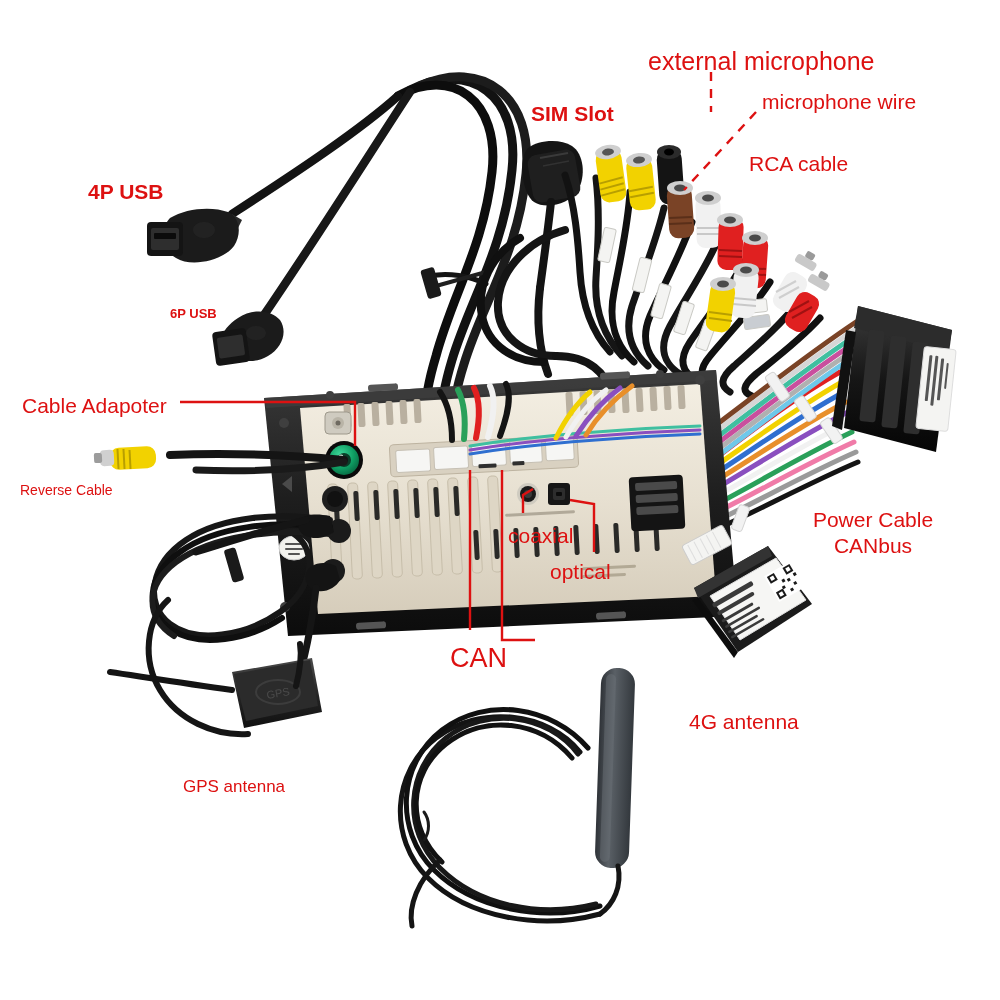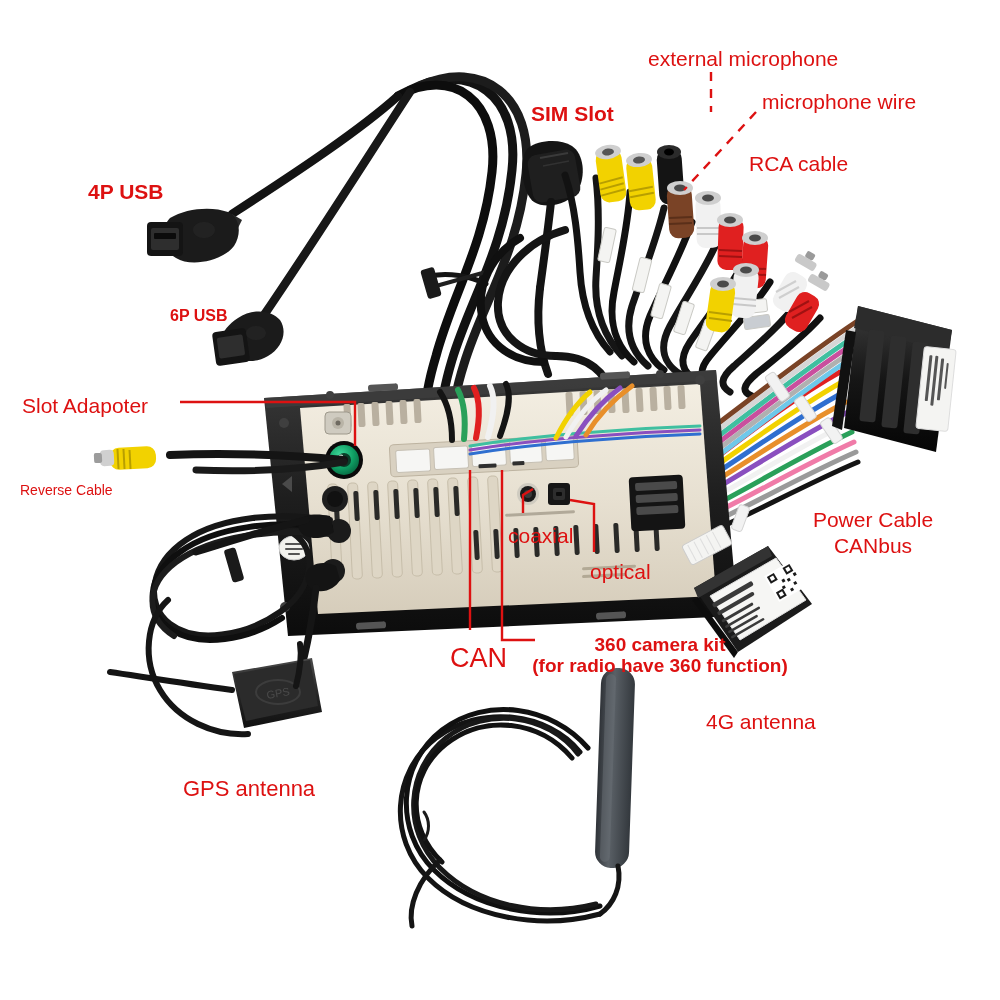--- a/index.html
+++ b/index.html
@@ -572,46 +572,42 @@
       <polyline points="180,402 355,402 355,446"></polyline>
       <polyline points="523,513 523,495 533,489"></polyline>
       <polyline points="594,552 594,504 570,500"></polyline>
       <polyline points="470,630 470,470"></polyline>
       <polyline points="535,640 502,640 502,470"></polyline>
     </g>
   </svg>
 
   <div class="lbl b" style="left:88px;top:180px;font-size:21px;">4P USB</div>
 
-  <div class="lbl b" style="left:170px;top:307px;font-size:16px;">6P USB</div>
+  <div class="lbl b" style="left:170px;top:307px;font-size:13px;">6P USB</div>
 
   <div class="lbl b" style="left:531px;top:102px;font-size:21px;">SIM Slot</div>
 
-  <div class="lbl" style="left:648px;top:47px;font-size:21px;">external microphone</div>
+  <div class="lbl" style="left:648px;top:47px;font-size:25px;">external microphone</div>
 
   <div class="lbl" style="left:762px;top:90px;font-size:21px;">microphone wire</div>
 
   <div class="lbl" style="left:749px;top:152px;font-size:21px;">RCA cable</div>
 
-  <div class="lbl" style="left:22px;top:394px;font-size:21px;">Slot Adapoter</div>
+  <div class="lbl" style="left:22px;top:394px;font-size:21px;">Cable Adapoter</div>
 
   <div class="lbl" style="left:20px;top:483px;font-size:14px;">Reverse Cable</div>
 
   <div class="lbl" style="left:508px;top:524px;font-size:21px;text-align:right;">coaxial</div>
 
-  <div class="lbl" style="left:550px;top:560px;font-size:21px;margin-left:40px;">optical</div>
+  <div class="lbl" style="left:550px;top:560px;font-size:21px;">optical</div>
 
   <div class="lbl" style="left:450px;top:643px;font-size:27px;">CAN</div>
 
   <div class="lbl c" style="left:873px;top:508px;font-size:21px;transform:translateX(-50%);">Power Cable</div>
 
   <div class="lbl c" style="left:873px;top:534px;font-size:21px;transform:translateX(-50%);">CANbus</div>
 
-  <div class="lbl" style="left:183px;top:777px;font-size:22px;">GPS antenna</div>
-
-  <div class="lbl" style="left:706px;top:710px;font-size:21px;">4G antenna</div>
-
-  <div style="position:absolute;left:660px;top:634px;transform:translateX(-50%);text-align:center;">
-    <div class="lbl b" style="position:static;font-size:19px;">360 camera kit</div>
-    <div class="lbl b" style="position:static;font-size:19px;">(for radio have 360 function)</div>
-  </div>
+  <div class="lbl" style="left:183px;top:777px;font-size:17px;">GPS antenna</div>
+
+  <div class="lbl" style="left:689px;top:710px;font-size:21px;">4G antenna</div>
+
 
 </div>
 
 </body></html>

